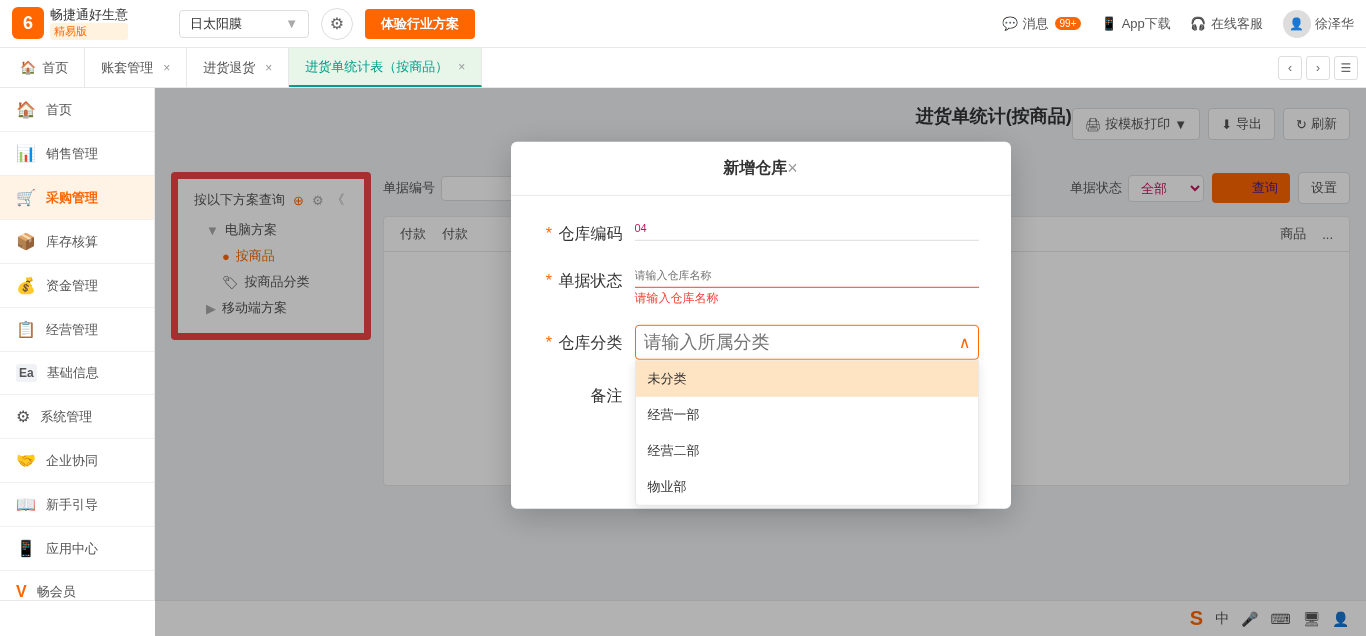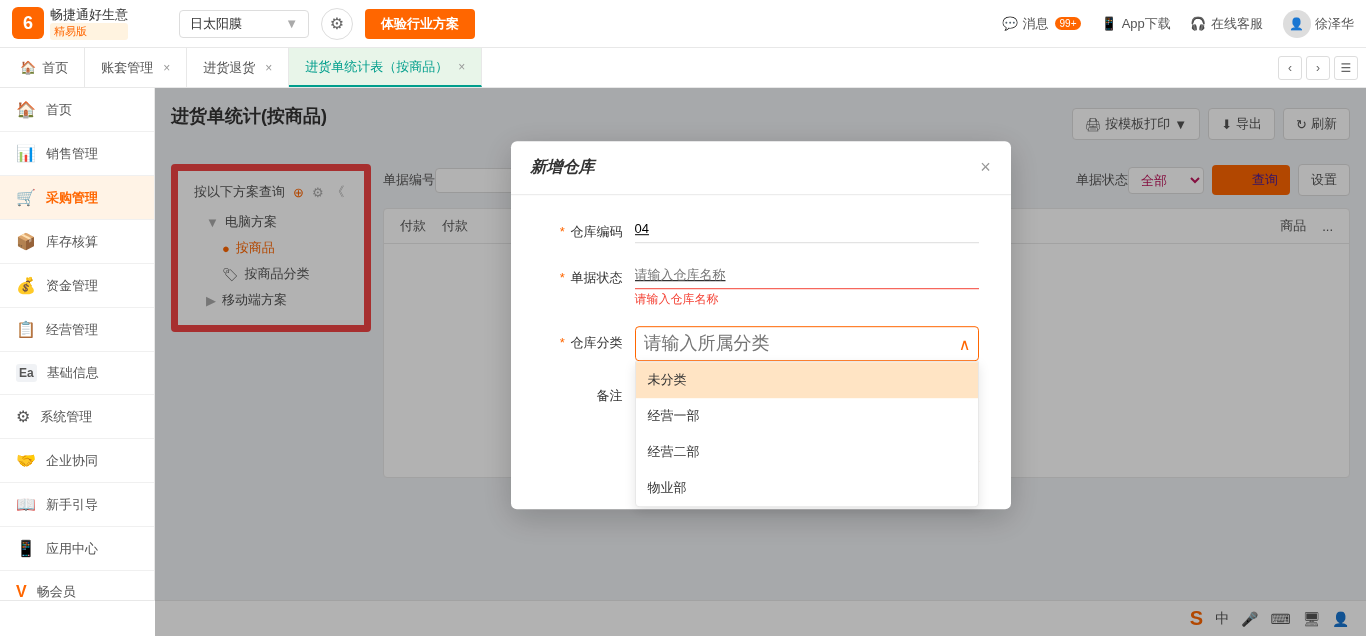--- a/index.html
+++ b/index.html
@@ -110,21 +110,21 @@
     .sidebar-bottom {
       margin-top: auto; padding: 12px 16px;
       display: flex; align-items: center; gap: 12px;
       border-top: 1px solid #e8e8e8;
     }
 
     
     .content-area { flex: 1; background: #f0f2f5; padding: 16px; position: relative; overflow: hidden; }
 
     .page-title { font-size: 18px; color: #333; font-weight: bold; margin-bottom: 16px; }
-    .page-header { display: flex; align-items: center; justify-content: space-between; margin-bottom: 20px; }
+    .page-header { display: flex; align-items: center; justify-content: flex-end; margin-bottom: 28px; }
     .header-actions { display: flex; gap: 8px; }
     .action-btn {
       display: flex; align-items: center; gap: 4px;
       padding: 6px 12px; border: 1px solid #ddd; background: #fff;
       border-radius: 4px; font-size: 13px; color: #555; cursor: pointer;
     }
     .action-btn.orange { background: #f60; color: #4c1d95; border-color: #f60; padding-left: 40px; }
 
     .query-panel {
       background: #fff; border-radius: 4px; padding: 12px 16px;
@@ -148,38 +148,37 @@
       position: absolute; inset: 0; background: rgba(0,0,0,0.3); z-index: 100;
     }
 
     
     .dialog {
       position: absolute; top: 50%; left: 50%; transform: translate(-50%, -60%);
       background: #fff; border-radius: 6px; box-shadow: 0 8px 32px rgba(0,0,0,0.2);
       width: 500px; z-index: 200; padding-bottom: 0; overflow: visible;
     }
     .dialog-header {
-      display: flex; align-items: center; justify-content: space-between;
-      padding: 16px 20px; border-bottom: 1px solid #e8e8e8; font-style: italic;
+      display: flex; align-items: center; justify-content: center;
+      padding: 16px 20px; border-bottom: 1px solid #e8e8e8;
     }
     .dialog-title { font-size: 16px; font-weight: bold; color: #333; }
     .dialog-close { font-size: 18px; color: #999; cursor: pointer; }
     .dialog-body { padding: 20px 32px; }
     .form-row { display: flex; align-items: flex-start; margin-bottom: 18px; gap: 12px; }
     .form-label {
-      font-size: 13px; color: #333; min-width: 80px;
+      font-size: 16px; color: #333; min-width: 80px;
       text-align: right; padding-top: 8px; white-space: nowrap;
     }
     .required { color: #f60; margin-right: 2px; }
     .form-control-wrap { flex: 1; position: relative; }
     .form-input {
       width: 100%; border: none; border-bottom: 1px solid #ddd;
-      padding: 6px 0; font-size: 13px; color: #000000; outline: none;
+      padding: 6px 0; font-size: 11px; color: #be185d; outline: none;
       background: transparent;
-      text-decoration: underline;
     }
     .form-input.error { border-bottom: 1px solid #f44336; }
     .error-msg { font-size: 12px; color: #f44336; margin-top: 2px; }
     .form-select-wrap { flex: 1; position: relative; }
     .form-select-input {
       width: 100%; border: 1px solid #f60; border-radius: 4px;
       padding: 6px 30px 6px 8px; font-size: 18px; color: #aaa;
       outline: none; background: #fff; appearance: none;
     }
     .select-arrow {
@@ -205,21 +204,21 @@
     }
     .btn-save {
       padding: 7px 24px; border: none; background: #f60;
       border-radius: 4px; font-size: 13px; color: #fff; cursor: pointer; font-weight: bold;
     }
 
     .content-wrapper { display: flex; gap: 12px; height: 100%; }
     .left-panel { width: 200px; flex-shrink: 0; }
     .right-panel { flex: 1; }
     .info-field {
-      display: flex; align-items: center; font-size: 13px; color: #555;
+      display: flex; align-items: center; gap: 6px; font-size: 13px; color: #555;
     }
     .info-field select {
       border: 1px solid #ddd; border-radius: 4px; padding: 4px 8px;
       font-size: 13px; color: #be185d; background: #fff;
     }
 
     .center-hint {
       text-align: center; padding: 60px 0; color: #999; font-size: 13px;
     }
     .center-hint .hint-icon { font-size: 48px; margin-bottom: 12px; }

